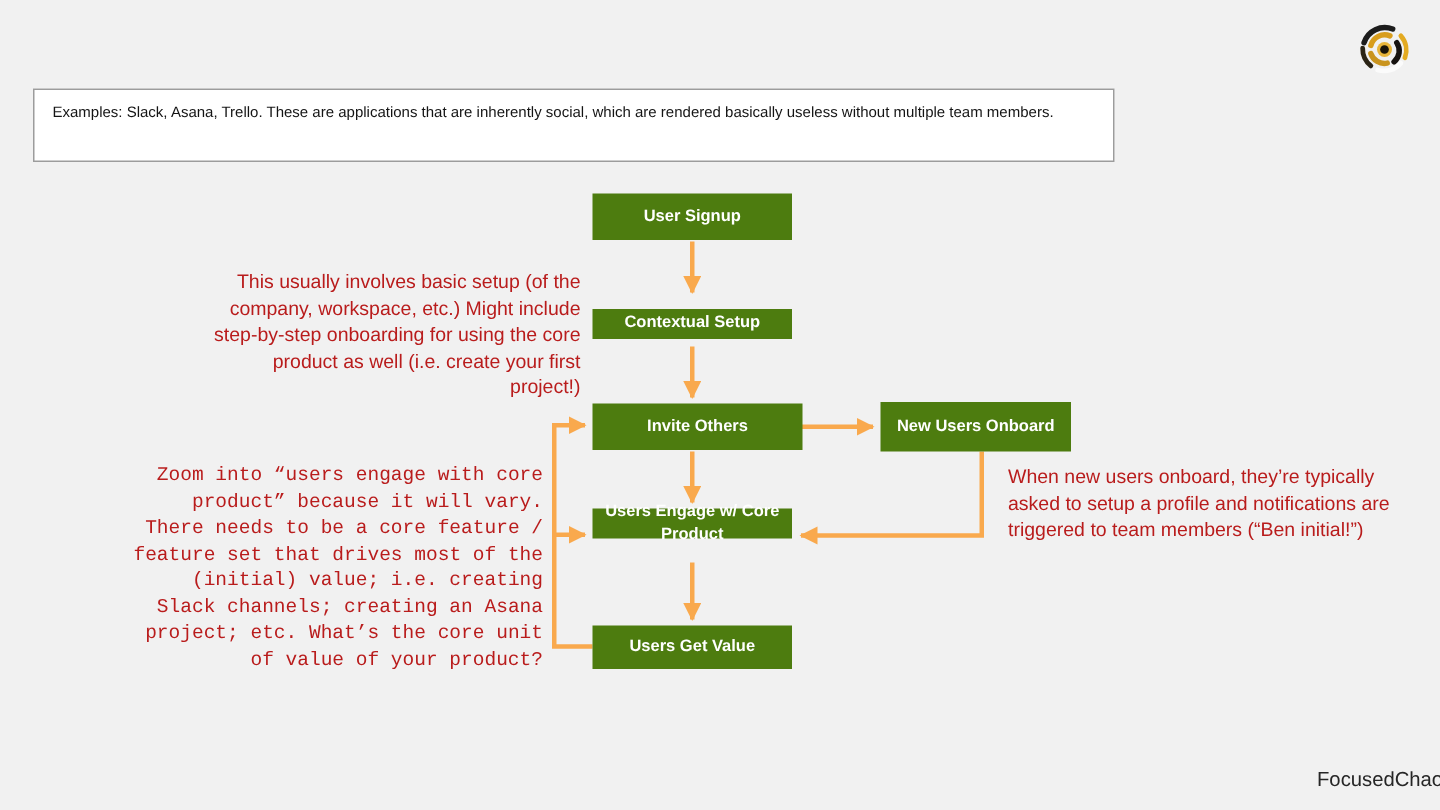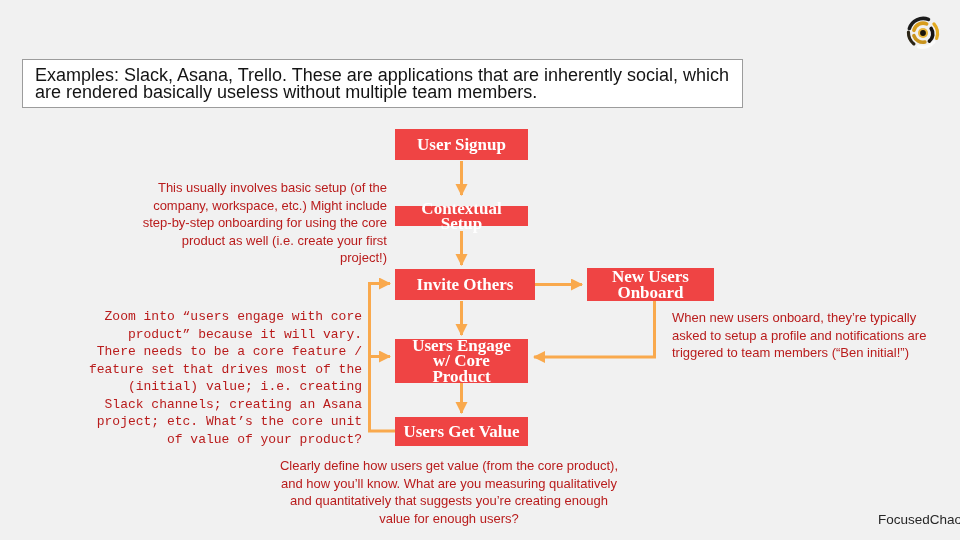--- a/index.html
+++ b/index.html
@@ -7,26 +7,26 @@
     position:relative;width:960px;height:540px;background:#F1F1F1;
     overflow:hidden;font-family:"Liberation Sans",sans-serif;
   }
   .title{
     position:absolute;left:22px;top:27px;font-size:19.5px;font-weight:bold;
     color:#575757;letter-spacing:0.2px;white-space:nowrap;
   }
   .examples-box{
     position:absolute;left:22px;top:59px;width:721px;height:49px;
     background:#FFFFFF;border:1px solid #9C9C9C;box-sizing:border-box;
-    font-size:18px;color:#141414;line-height:17px;padding:7px 12px;
+    font-size:10px;color:#141414;line-height:17px;padding:7px 12px;
   }
   .fbox{
-    position:absolute;background:#ef4444;color:#FFFFFF;font-weight:bold;
-    font-size:17px;line-height:15.5px;display:flex;align-items:center;
-    justify-content:center;text-align:center;padding:0 8px;box-sizing:border-box;font-family:Liberation Serif, serif;
+    position:absolute;background:#4d7c0f;color:#FFFFFF;font-weight:bold;
+    font-size:11px;line-height:15.5px;display:flex;align-items:center;
+    justify-content:center;text-align:center;padding:0 8px;box-sizing:border-box;
   }
   .note{
     position:absolute;font-size:13px;color:#b91c1c;line-height:17.5px;
   }
   .note.right-align{text-align:right;}
   .note.center-align{text-align:center;}
   .arrow-layer{position:absolute;left:0;top:0;pointer-events:none;}
   .brand{
     position:absolute;left:878px;top:512px;font-size:13.5px;color:#262626;
     white-space:nowrap;
@@ -80,30 +80,29 @@
   </div>
   <div class="fbox" style="left:395px;top:206px;width:133px;height:20px;">
     <span>Contextual Setup</span>
   </div>
   <div class="fbox" style="left:395px;top:269px;width:140px;height:31px;">
     <span>Invite Others</span>
   </div>
   <div class="fbox" style="left:587px;top:268px;width:127px;height:33px;">
     <span>New Users Onboard</span>
   </div>
-  <div class="fbox" style="left:395px;top:339px;width:133px;height:44px;">
+  <div class="fbox" style="left:395px;top:339px;width:133px;height:20px;">
     <span>Users Engage w/ Core Product</span>
   </div>
   <div class="fbox" style="left:395px;top:417px;width:133px;height:29px;">
     <span>Users Get Value</span>
   </div>
 
   <div class="note right-align" style="left:135px;top:179px;width:252px;">This usually involves basic setup (of the company, workspace, etc.) Might include step-by-step onboarding for using the core product as well (i.e. create your first project!)</div>
 
   <div class="note right-align" style="left:82px;top:308px;width:280px;font-family:Liberation Mono, monospace;">Zoom into “users engage with core product” because it will vary. There needs to be a core feature / feature set that drives most of the (initial) value; i.e. creating Slack channels; creating an Asana project; etc. What’s the core unit of value of your product?</div>
 
   <div class="note" style="left:672px;top:309px;width:268px;">When new users onboard, they’re typically asked to setup a profile and notifications are triggered to team members (“Ben initial!”)</div>
 
-  <div class="note center-align" style="left:278px;top:457px;width:342px;">Clearly define how users get value (from the core product), and how you’ll know. What are you measuring qualitatively and quantitatively that suggests you’re creating enough value for enough users?</div>
 
   <div class="brand">FocusedChaos</div>
 
 </div>
 
 </body></html>

